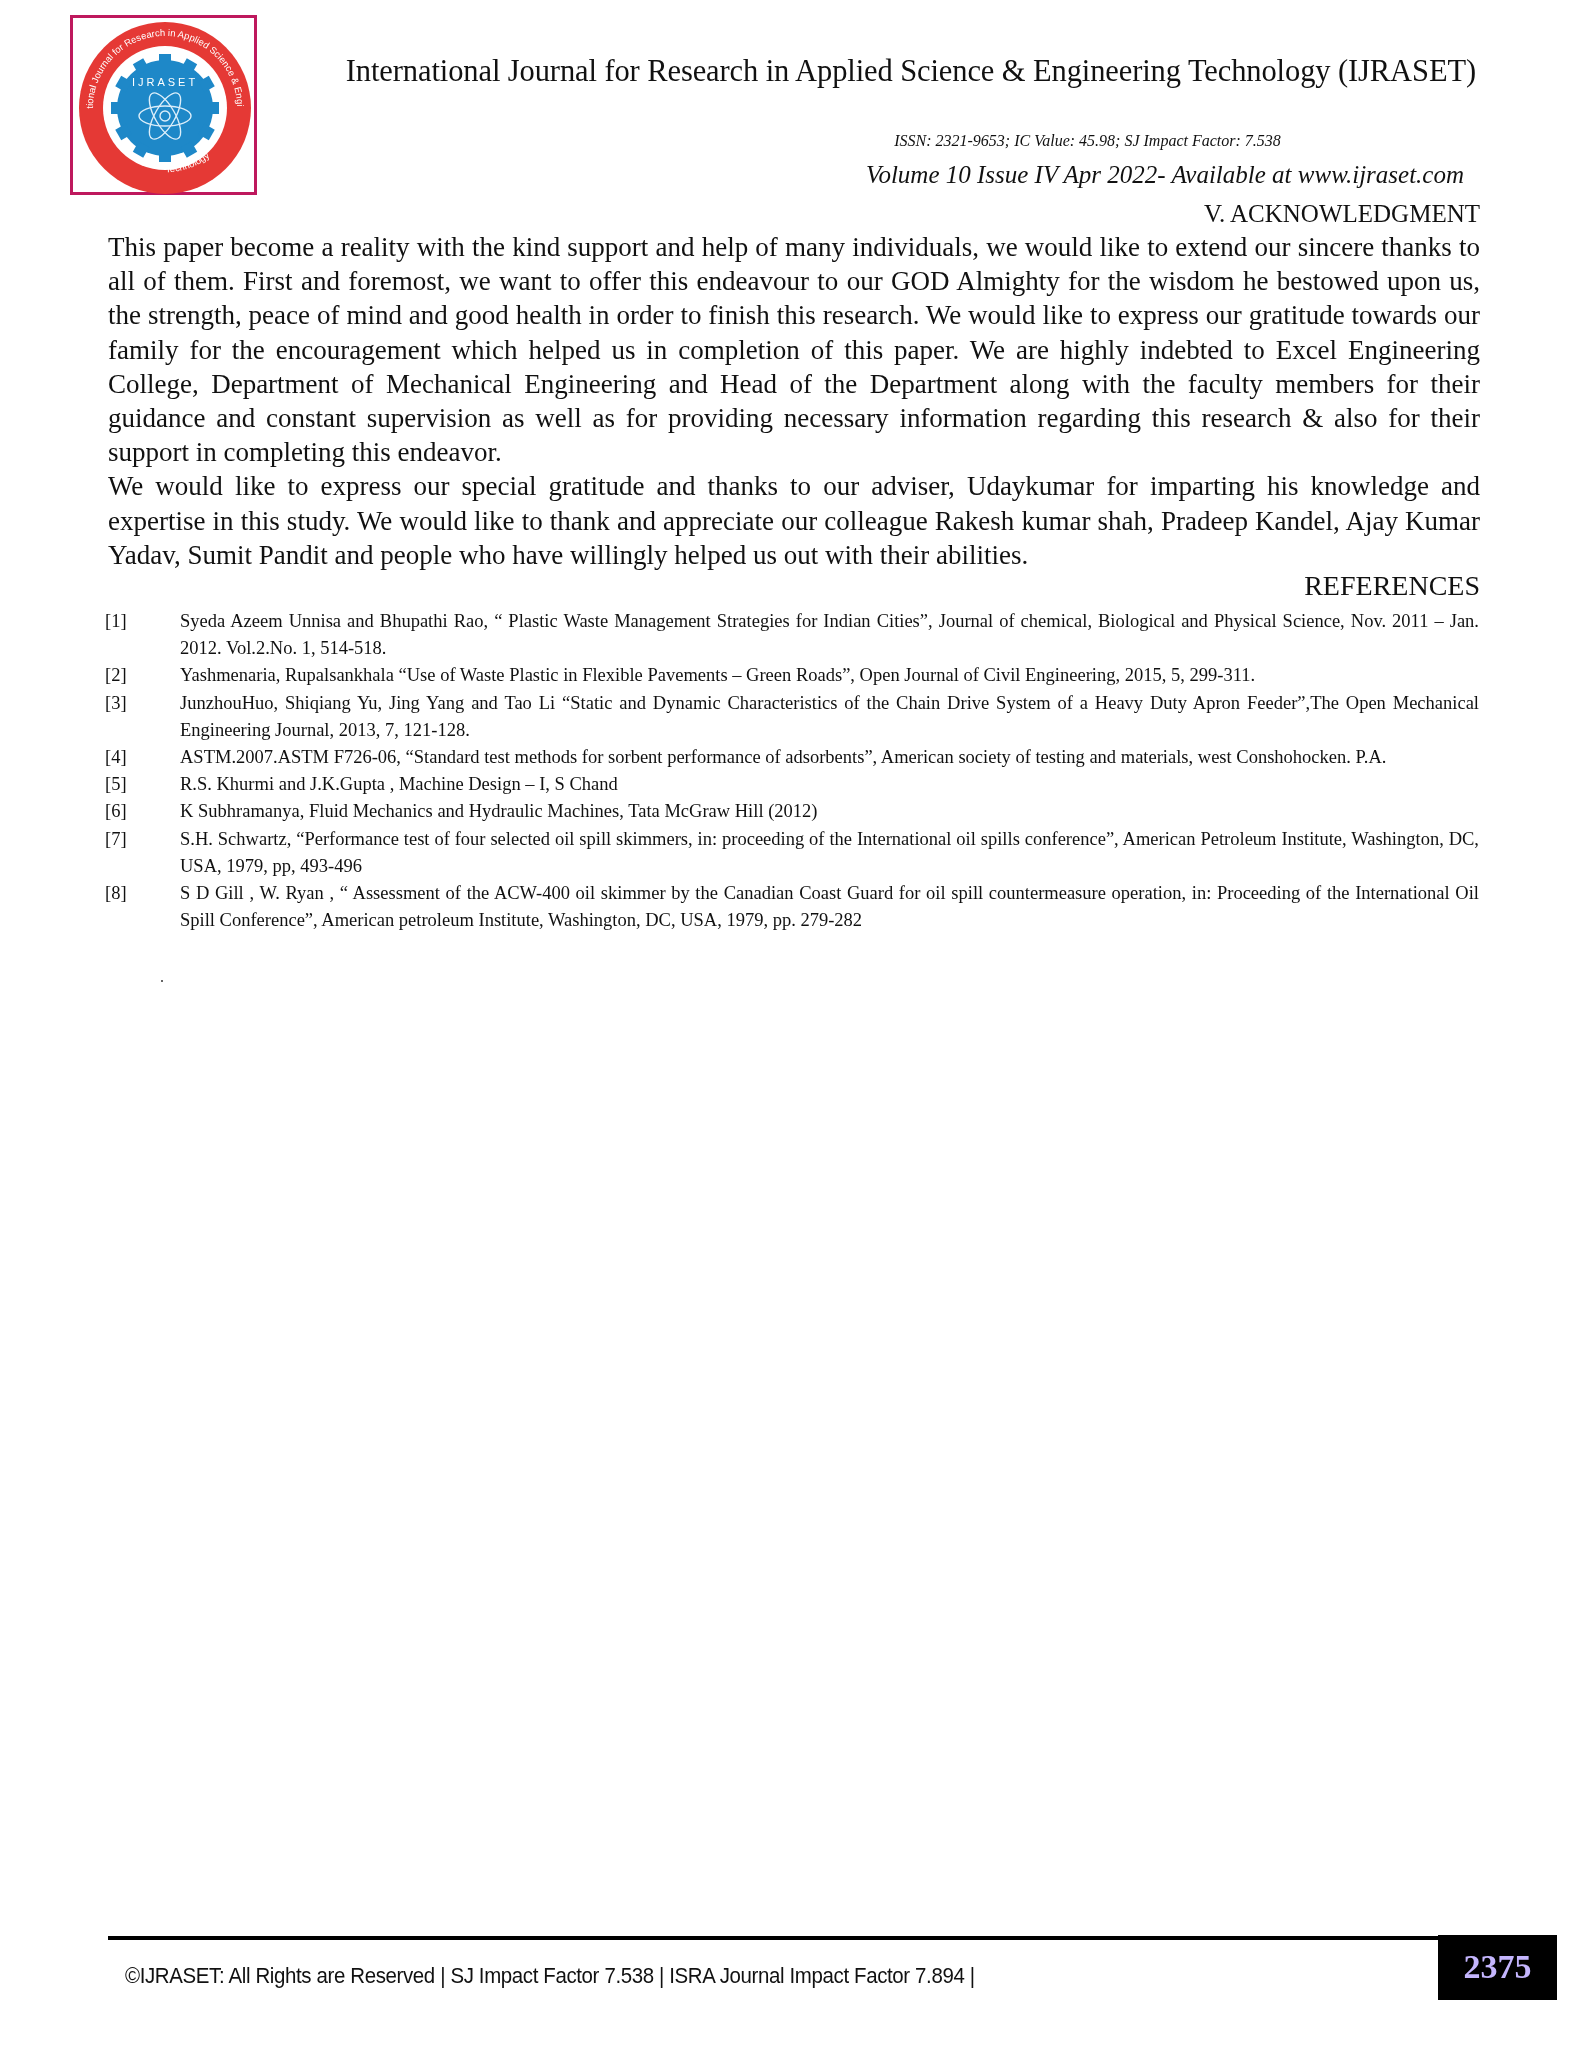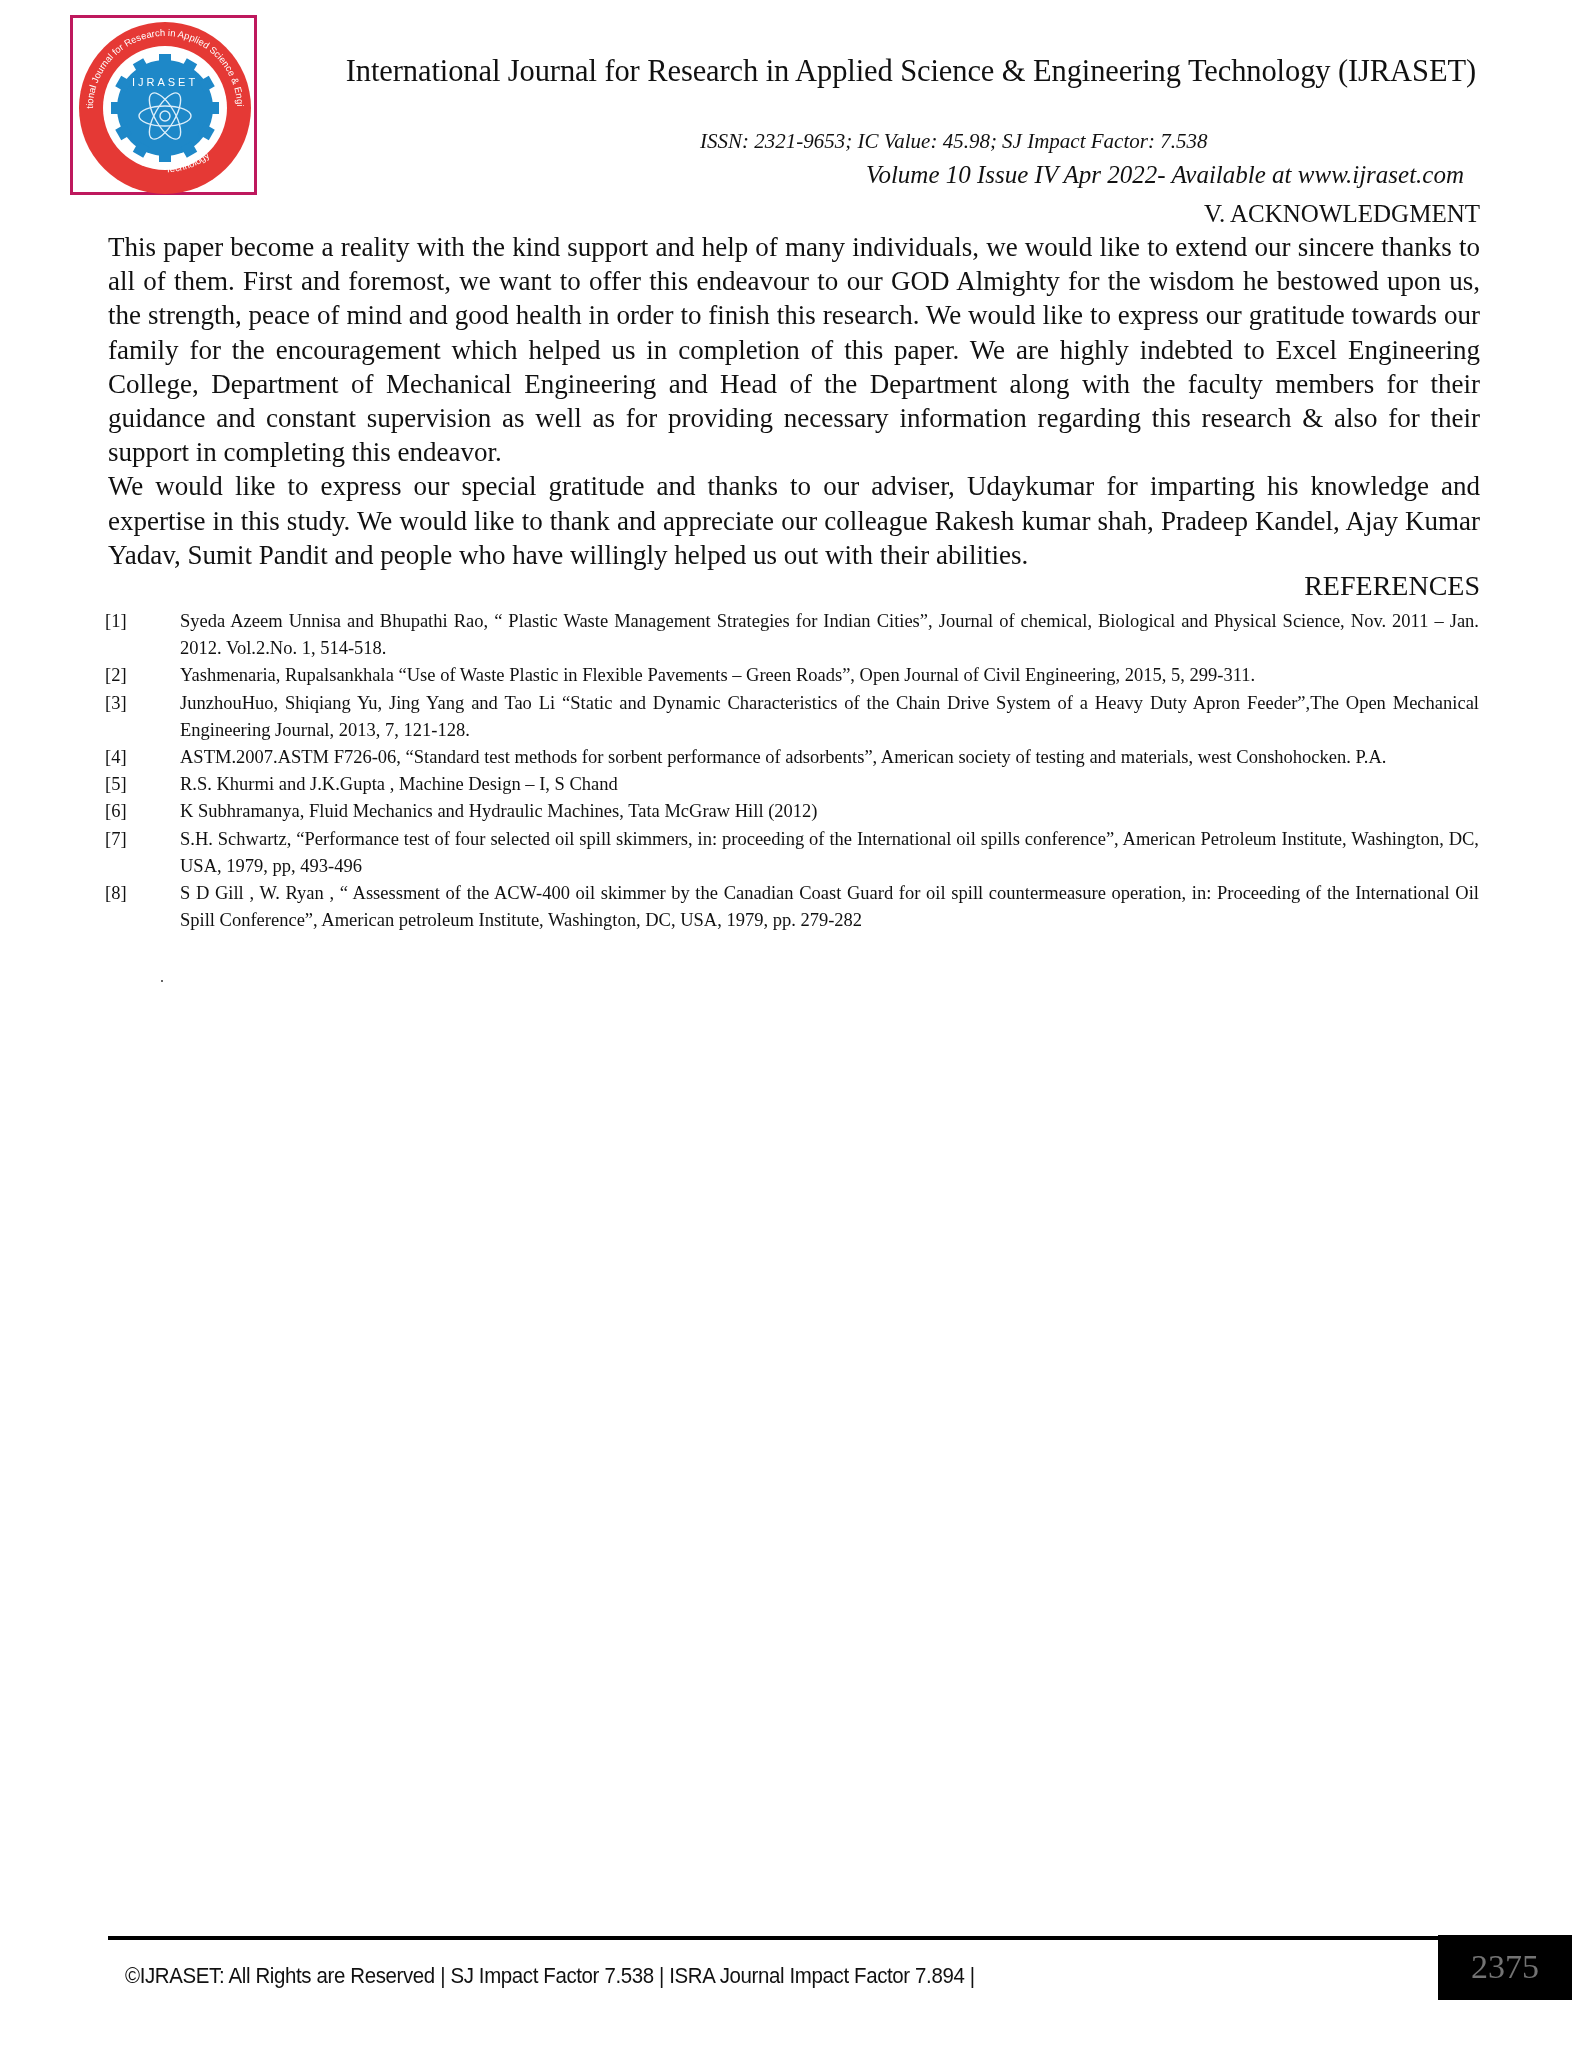--- a/index.html
+++ b/index.html
@@ -3,42 +3,42 @@
 <meta charset="utf-8">
 <style>
   html, body { margin: 0; padding: 0; background: #ffffff; }
   body { width: 1583px; height: 2048px; position: relative; overflow: hidden; color: #111; font-family: "Liberation Serif", "DejaVu Serif", serif; }
   .abs { position: absolute; }
 
   
   .logo-box { left: 70px; top: 15px; width: 187px; height: 180px; border: 3px solid #be185d; box-sizing: border-box; background: #fff; }
   .logo-box svg { display: block; }
   .journal-title { left: 300px; top: 53px; width: 1176px; text-align: right; font-size: 30.5px; line-height: 36px; white-space: nowrap; letter-spacing: -0.1px; }
-  .journal-issn { left: 700px; top: 126px; width: 775px; text-align: left; font-size: 21px; line-height: 30px; font-style: italic; white-space: nowrap; }
+  .journal-issn { left: 700px; top: 126px; width: 775px; text-align: center; font-size: 16px; line-height: 30px; font-style: italic; white-space: nowrap; }
   .journal-volume { left: 700px; top: 160px; width: 764px; text-align: right; font-size: 25px; line-height: 30px; font-style: italic; white-space: nowrap; }
 
   
   .section-heading { left: 108px; width: 1372px; text-align: right; font-weight: normal; white-space: nowrap; }
   .ack-heading { top: 199px; font-size: 25px; line-height: 30px; }
   .refs-heading { top: 570px; font-size: 28px; line-height: 32px; }
 
   .body-text { left: 108px; top: 230px; width: 1372px; font-size: 27px; line-height: 34.2px; text-align: justify; }
   .body-text p { margin: 0; }
 
   .refs { left: 105px; top: 608px; width: 1374px; font-size: 18.5px; line-height: 27.2px; }
   .ref-item { display: flex; margin: 0; }
   .ref-num { width: 47px; flex: 0 0 47px; }
   .ref-text { flex: 1; text-align: justify; margin-left: 28px; }
 
   .stray-dot { left: 161px; top: 980px; width: 2px; height: 2px; background: #333; border-radius: 1px; }
 
   
   .footer-rule { left: 108px; top: 1936px; width: 1332px; height: 4px; background: #000; }
   .footer-text { left: 125px; top: 1962px; font-family: "Liberation Sans", "DejaVu Sans", sans-serif; font-size: 22px; line-height: 28px; white-space: nowrap; letter-spacing: -0.4px; transform: scaleX(0.93); transform-origin: left center; color: #111; }
-  .page-box { left: 1438px; top: 1935px; width: 134px; height: 65px; background: #000; color: #737373; }
+  .page-box { left: 1438px; top: 1935px; width: 119px; height: 65px; background: #000; color: #c4b5fd; font-weight: bold; }
   .page-number { position: absolute; left: 0; right: 0; top: 14px; text-align: center; font-size: 34px; line-height: 36px; }
 </style>
 </head>
 <body>
 
 <div class="abs logo-box">
   <svg width="185" height="178" viewBox="0 0 185 178">
     <defs>
       <path id="ringPathTop" d="M 92 168 m -72 -78 a 72 72 0 1 1 144 0"></path>
       <path id="ringPathBottom" d="M 24 96 a 70 70 0 0 0 138 0"></path>

